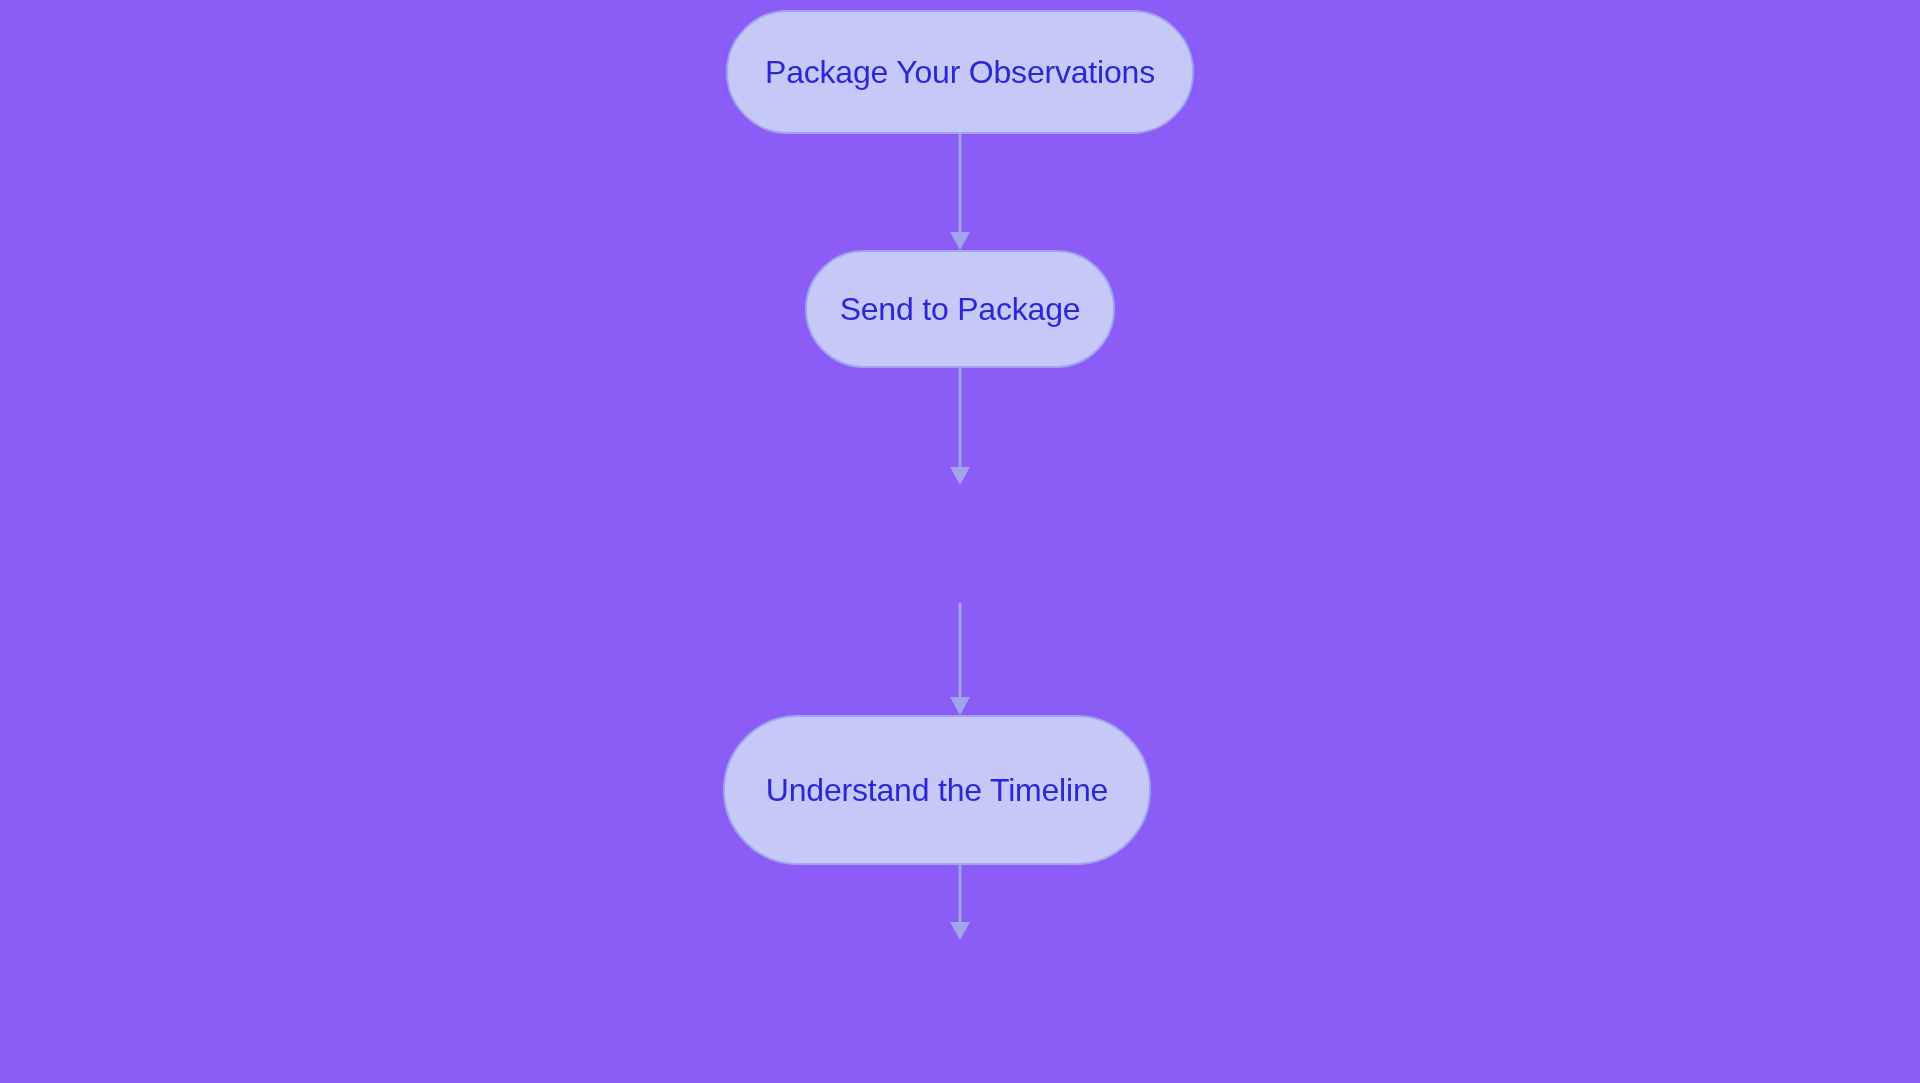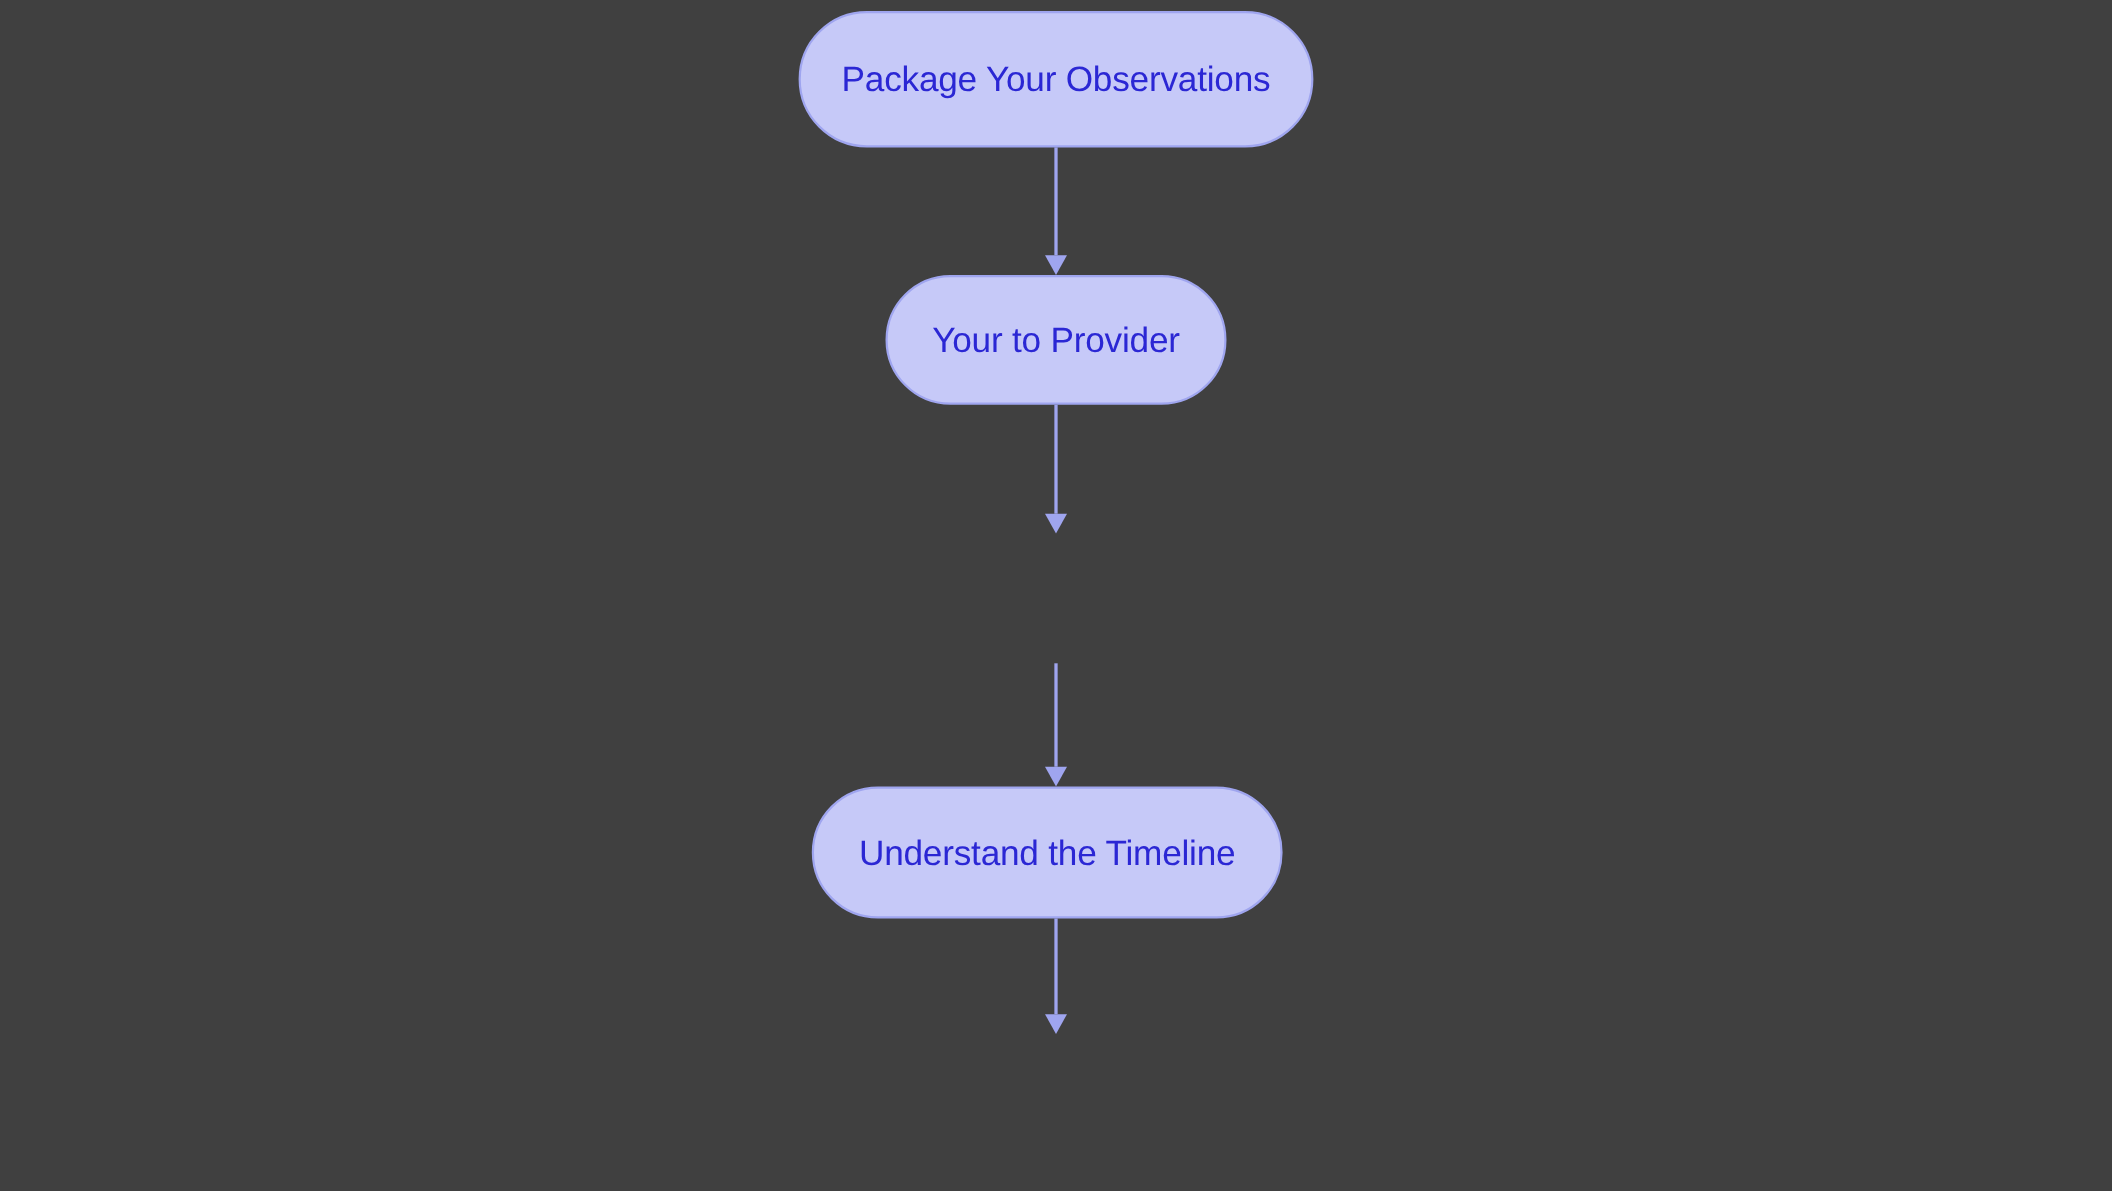--- a/index.html
+++ b/index.html
@@ -61,21 +61,21 @@
     fill: none;
   }
   .connector .conn-head {
     fill: #9fa5ef;
     stroke: none;
   }
 </style>
 </head>
 <body style="background: rgb(255, 255, 255);">
 
-<div id="flow-canvas" style="background: #404040;">
+<div id="flow-canvas" style="background: #8b5cf6;">
 
   <svg class="connector" width="1920" height="1083" viewBox="0 0 1920 1083" aria-hidden="true">
     <line class="conn-line" x1="960" y1="134" x2="960" y2="232" stroke="#9fa5ef" stroke-width="3"></line>
     <polygon class="conn-head" points="950,232 970,232 960,250" fill="#9fa5ef"></polygon>
   </svg>
 
   <svg class="connector" width="1920" height="1083" viewBox="0 0 1920 1083" aria-hidden="true">
     <line class="conn-line" x1="960" y1="368" x2="960" y2="467" stroke="#9fa5ef" stroke-width="3"></line>
     <polygon class="conn-head" points="950,467 970,467 960,485" fill="#9fa5ef"></polygon>
   </svg>
@@ -88,22 +88,22 @@
   <svg class="connector" width="1920" height="1083" viewBox="0 0 1920 1083" aria-hidden="true">
     <line class="conn-line" x1="960" y1="835" x2="960" y2="922" stroke="#9fa5ef" stroke-width="3"></line>
     <polygon class="conn-head" points="950,922 970,922 960,940" fill="#9fa5ef"></polygon>
   </svg>
 
   <div class="node" id="node-0" style="left: 726px; top: 10px; width: 468px; height: 124px; background: rgb(198, 201, 248); border-color: rgb(159, 165, 239); color: rgb(43, 39, 212); font-size: 32px;">
     <span class="node-label">Package Your Observations</span>
   </div>
 
   <div class="node" id="node-1" style="left: 805px; top: 250px; width: 310px; height: 118px; background: rgb(198, 201, 248); border-color: rgb(159, 165, 239); color: rgb(43, 39, 212); font-size: 32px;">
-    <span class="node-label">Your to Provider</span>
+    <span class="node-label">Send to Package</span>
   </div>
 
 
-  <div class="node" id="node-3" style="left: 738px; top: 715px; width: 428px; height: 120px; background: rgb(198, 201, 248); border-color: rgb(159, 165, 239); color: rgb(43, 39, 212); font-size: 32px;">
+  <div class="node" id="node-3" style="left: 723px; top: 715px; width: 428px; height: 150px; background: rgb(198, 201, 248); border-color: rgb(159, 165, 239); color: rgb(43, 39, 212); font-size: 32px;">
     <span class="node-label">Understand the Timeline</span>
   </div>
 
 
 </div>
 
 </body></html>

